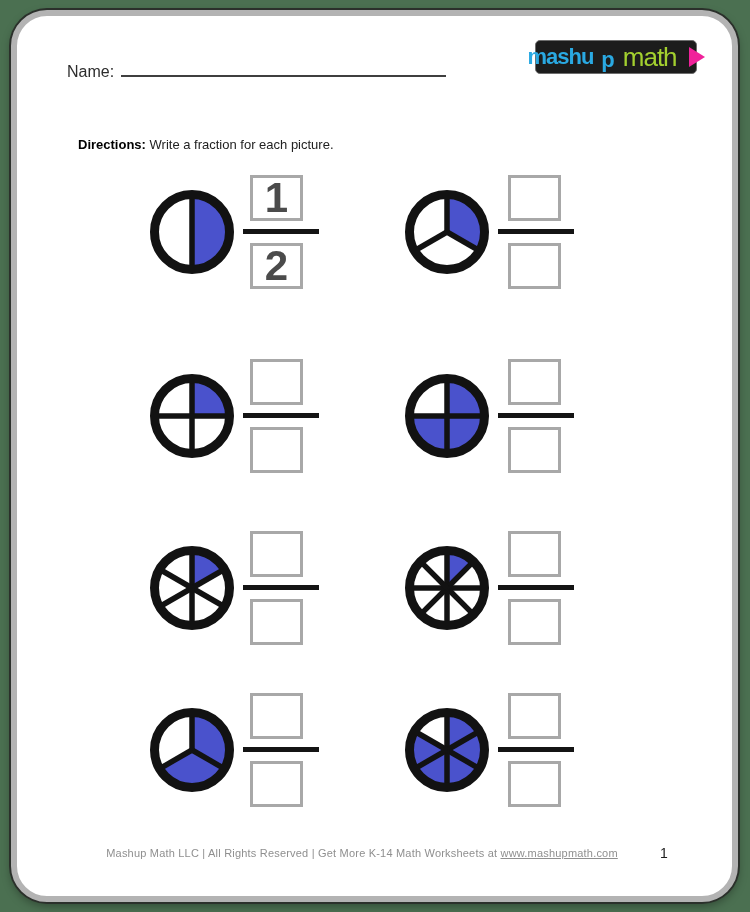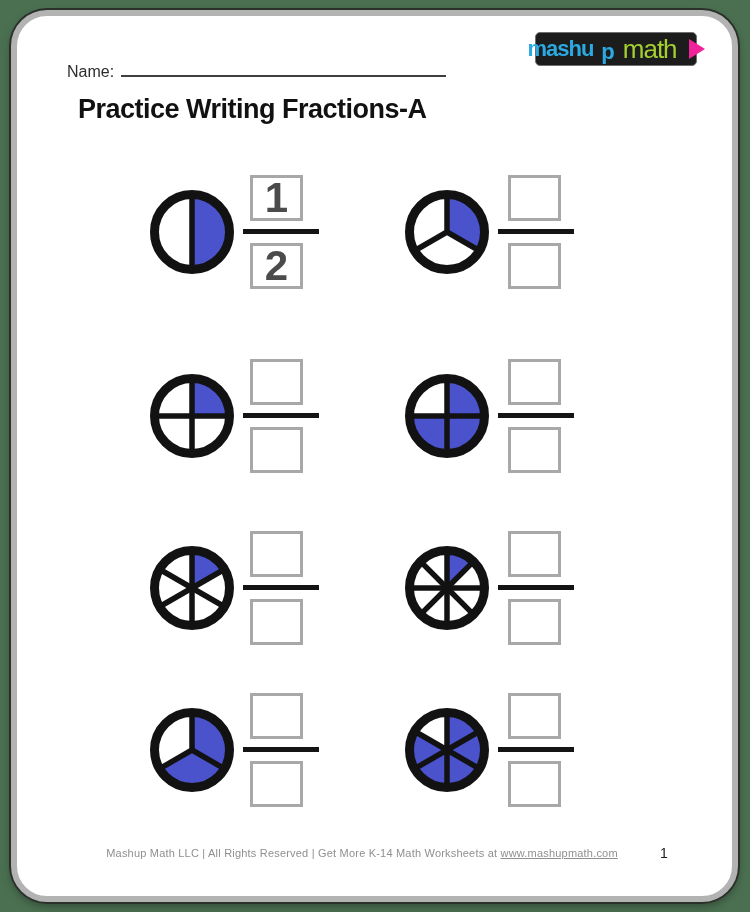--- a/index.html
+++ b/index.html
@@ -5,21 +5,21 @@
   html,body{margin:0;padding:0;background:#4b7051;font-family:"Liberation Sans",sans-serif;}
   .screen{position:relative;width:750px;height:912px;background:#4b7051;overflow:hidden;text-decoration:underline;}
   .card{
     position:absolute;left:11px;top:10px;width:727px;height:892px;
     box-sizing:border-box;background:#ffffff;border:6px solid #b3b3b3;border-radius:36px;
     box-shadow:0 0 0 2px #2b302b, 0 4px 10px rgba(0,0,0,0.35);
   }
   .name-row{position:absolute;left:67px;top:62px;z-index:2;font-size:16px;color:#2d2d2d;}
   .name-line{display:inline-block;width:325px;height:13px;border-bottom:2px solid #3f3f3f;margin-left:7px;vertical-align:baseline;}
   .logo{
-    position:absolute;left:535px;top:32px;width:162px;height:34px;z-index:2;
+    position:absolute;left:535px;top:40px;width:162px;height:34px;z-index:2;
     background:#1c1c1c;border:1px solid #6e6e6e;border-radius:5px;box-sizing:border-box;
     display:flex;align-items:center;justify-content:center;gap:8px;
   }
   .logo .lb{color:#2aa9e2;font-weight:bold;font-size:22px;letter-spacing:-1px;}
   .logo .lp{color:#2aa9e2;font-weight:bold;font-size:22px;transform:translateY(3px);display:inline-block;}
   .logo .lg{color:#a3d02f;font-size:26px;letter-spacing:-1px;}
   .logo .play{
     width:0;height:0;margin-left:4px;
     border-top:10px solid transparent;border-bottom:10px solid transparent;border-left:16px solid #f0219a;
   }
@@ -50,22 +50,22 @@
     <span>Name:</span><span class="name-line"></span>
   </div>
 
   <div class="logo">
     <span class="lb">mashu</span>
       <span class="lp">p</span>
       <span class="lg">math</span>
     <span class="play"></span>
   </div>
 
-  <h1 class="title">Practice Writing Fractions-A</h1>
 
+  <p class="directions"><b>Directions:</b><span> Write a fraction for each picture.</span></p>
 
   <div id="problems">
       <div class="problem" style="left: 144px; top: 174px;">
         <svg width="96" height="96" viewBox="0 0 96 96" class="pc-svg">
           <circle cx="48" cy="48" r="39" fill="#ffffff"></circle>
           <path d="M48 48 L48 9 A39 39 0 0 1 48.00000000000001 87 Z" fill="#4a52cc"></path>
           <line x1="48" y1="48" x2="48" y2="10" stroke="#121212" stroke-width="5.5"></line>
           <line x1="48" y1="48" x2="48.00000000000001" y2="86" stroke="#121212" stroke-width="5.5"></line>
           <circle cx="48" cy="48" r="37.5" fill="none" stroke="#121212" stroke-width="9"></circle>
         </svg>

